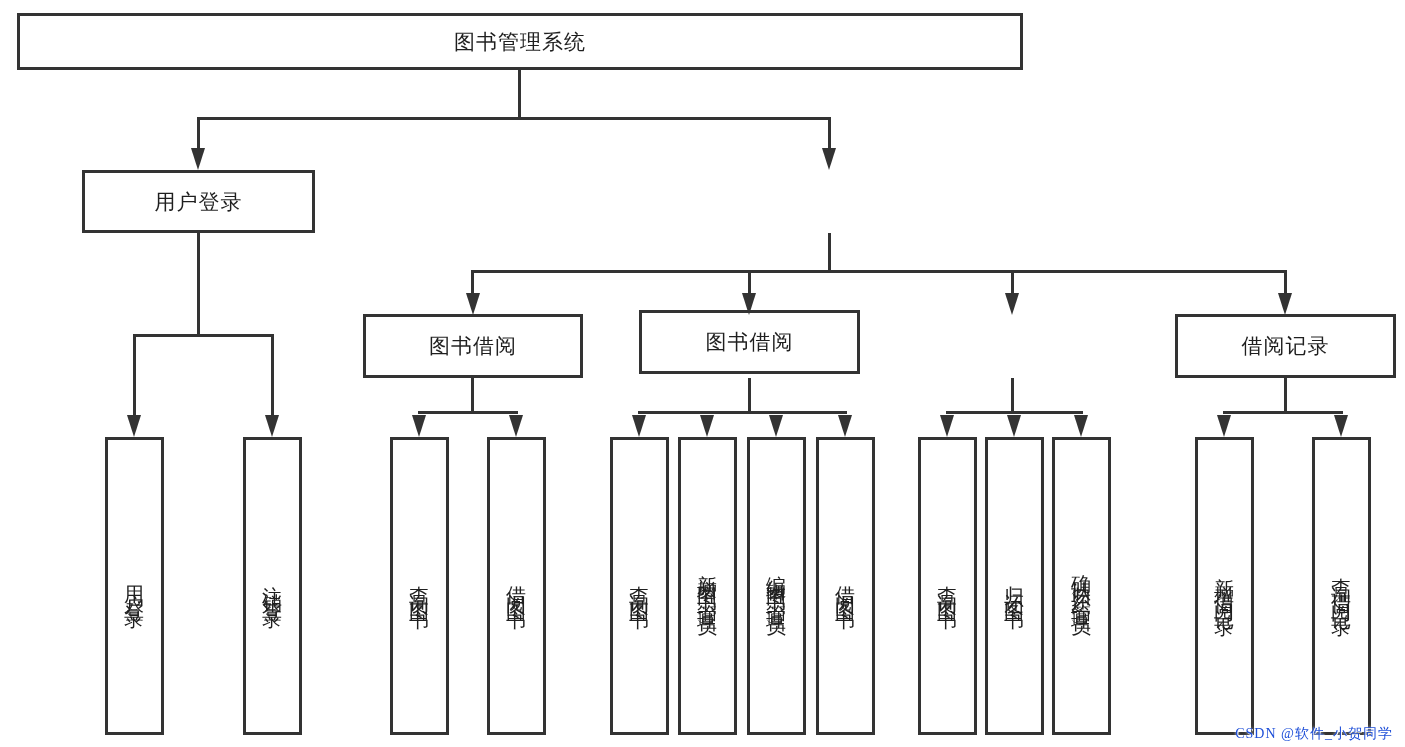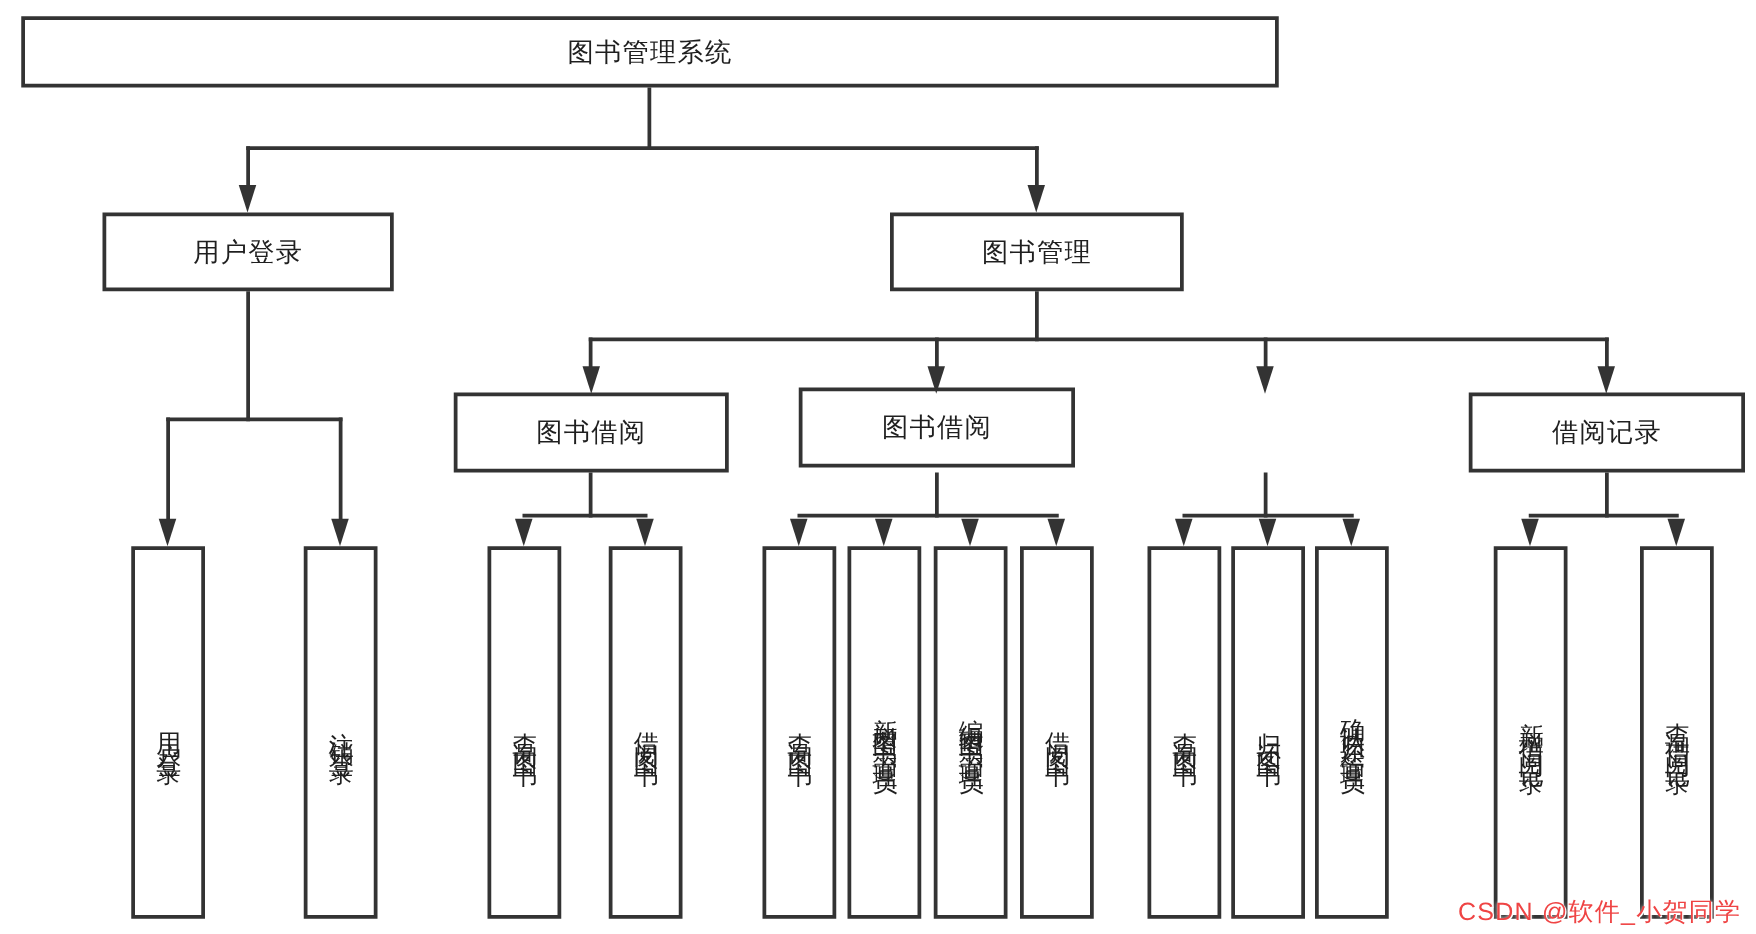--- a/index.html
+++ b/index.html
@@ -1,18 +1,18 @@
 <!DOCTYPE html>
 <html><head>
 <meta charset="utf-8">
 <style>
   html,body { margin:0; padding:0; background:#fff; }
   .canvas {
     position:relative; width:1399px; height:747px; background:#ffffff;
-    font-family:Liberation Sans, sans-serif; overflow:hidden;
+    font-family:Liberation Serif, serif; overflow:hidden;
   }
   .box {
     position:absolute; background:#ffffff; border:3px solid #333333;
     box-sizing:border-box; display:flex; align-items:center; justify-content:center;
     color:#1f1f1f;
   }
   .hbox { font-size:21px; }
   .hbox span { letter-spacing:1px; white-space:nowrap; }
   .vbox { top:437px; width:59px; height:298px; }
   .vbox span {
@@ -21,38 +21,35 @@
   }
   .vbox.long span { letter-spacing:6px; }
   .vline { position:absolute; width:3px; background:#333333; }
   .hline { position:absolute; height:3px; background:#333333; }
   .arrowhead {
     position:absolute; width:0; height:0;
     border-left:7px solid transparent; border-right:7px solid transparent;
     border-top:22px solid #333333;
   }
   .watermark {
-    position:absolute; right:6px; bottom:4px; font-size:20px; color:#ef4444;
+    position:absolute; right:6px; bottom:4px; font-size:14px; color:#1d4ed8;
     letter-spacing:1px; text-shadow:0 0 3px #ffffff, 1px 1px 0 #ffffff; white-space:nowrap;
   }
 </style>
 </head>
 <body>
 
 <div class="canvas">
 
   <div class="box hbox" style="left:17px; top:13px; width:1006px; height:57px;">
     <span>图书管理系统</span>
   </div>
 
   <div class="box hbox" style="left:82px; top:170px; width:233px; height:63px;">
     <span>用户登录</span>
-  </div>
-  <div class="box hbox" style="left:712px; top:170px; width:235px; height:63px;">
-    <span>图书管理</span>
   </div>
 
   <div class="box hbox" style="left:363px; top:314px; width:220px; height:64px;">
     <span>图书借阅</span>
   </div>
   <div class="box hbox" style="left:639px; top:310px; width:221px; height:64px;">
     <span>图书借阅</span>
   </div>
   <div class="box hbox" style="left:1175px; top:314px; width:221px; height:64px;">
     <span>借阅记录</span>

